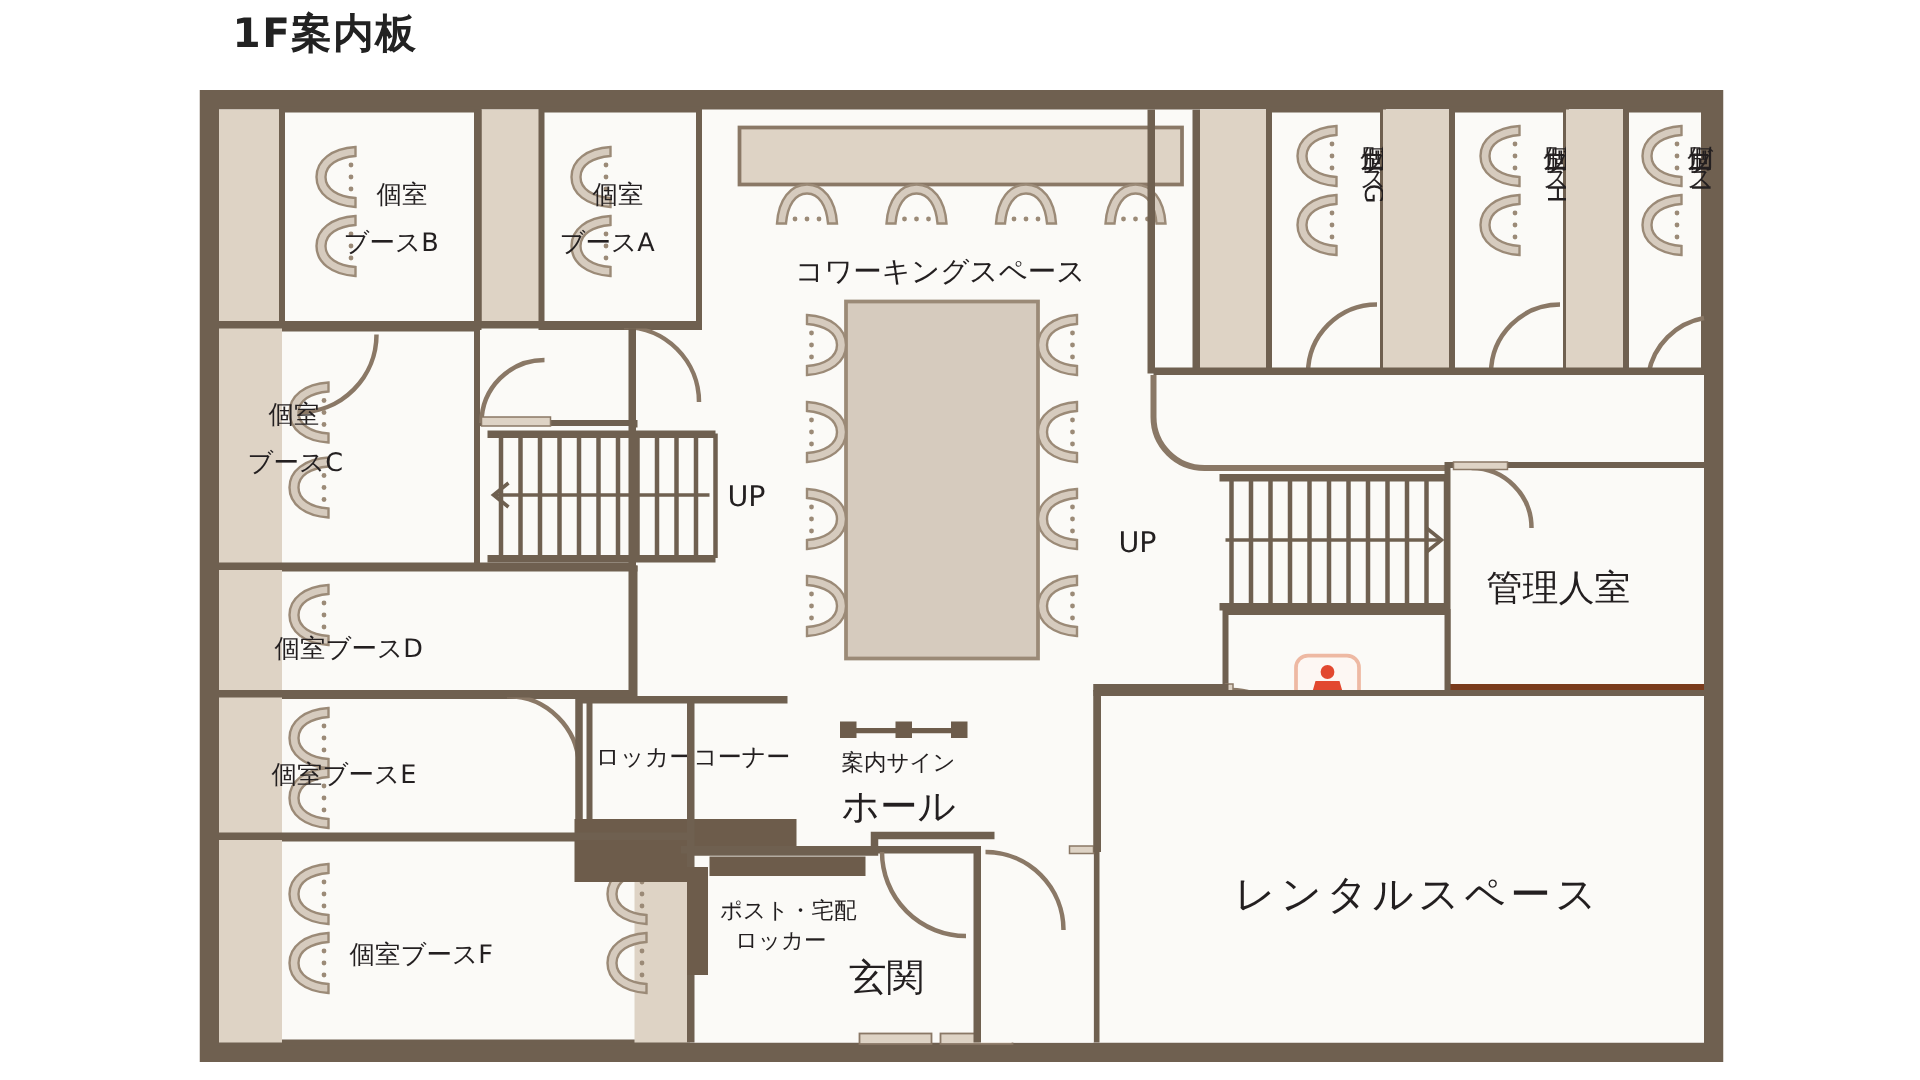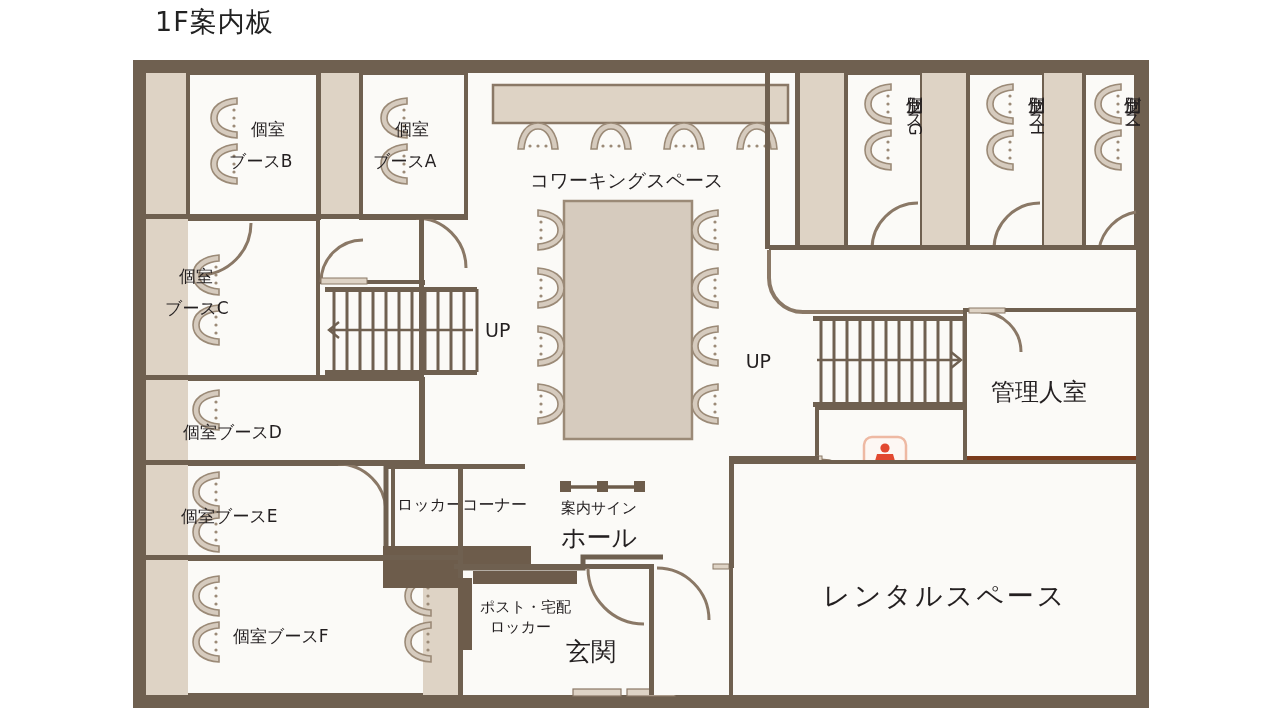--- a/index.html
+++ b/index.html
@@ -1,19 +1,19 @@
 <!DOCTYPE html>
 <html><head>
 <meta charset="utf-8">
 <title>1F案内板</title>
 <style>
   html,body{margin:0;padding:0;background:#ffffff;}
   body{width:1280px;height:720px;font-family:"DejaVu Sans","Liberation Sans",sans-serif;overflow:hidden;}
   #stage{position:relative;width:1280px;height:720px;background:#ffffff;}
-  #title{position:absolute;left:155px;top:4px;font-size:27px;color:#222;letter-spacing:1px;}
+  #title{position:absolute;left:155px;top:4px;font-size:27px;color:#222;letter-spacing:1px;font-weight:bold;}
   #plan{position:absolute;left:133px;top:60px;width:1016px;height:648px;}
   svg{display:block;}
   .lbl{font-family:"DejaVu Sans","Liberation Sans",sans-serif;fill:#231f20;}
 </style>
 </head>
 <body>
 
 <div id="stage">
 
   <div id="title">1F案内板</div>

